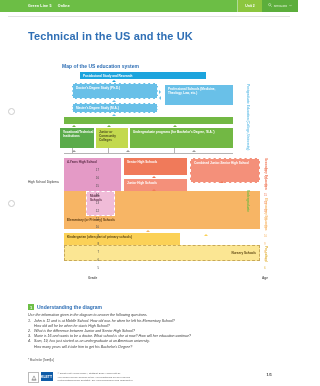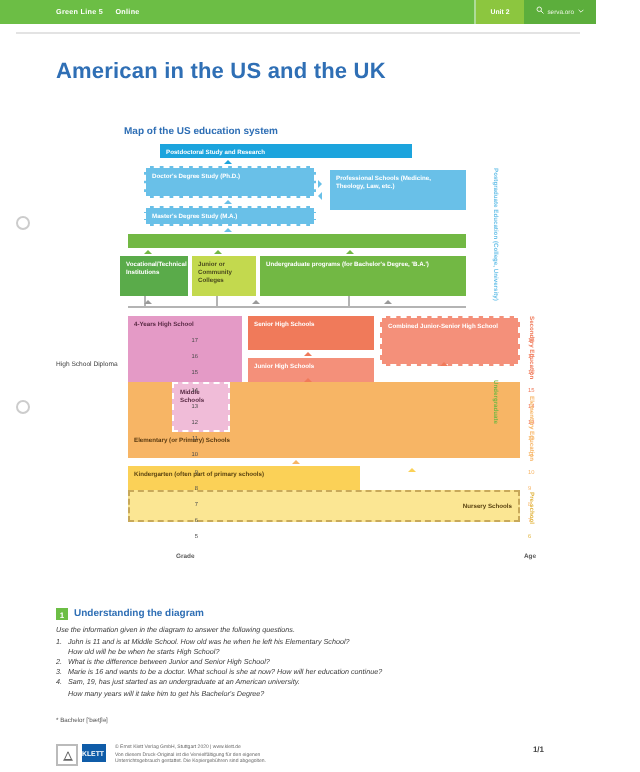--- a/index.html
+++ b/index.html
@@ -147,21 +147,21 @@
             <path d="M1 3 L5 7 L9 3" fill="none" stroke="#eaf6e2" stroke-width="1.6"></path>
           </svg>
       </span>
     </div>
   </div>
 </div>
 
 <div class="sheet">
   <div class="thinrule"></div>
 
-  <h1 class="page-title">American in the US and the UK</h1>
+  <h1 class="page-title">Technical in the US and the UK</h1>
 
   <div class="map-title">Map of the US education system</div>
 
   <div class="circle-mark" style="left:8px;top:96px;"></div>
   <div class="circle-mark" style="left:8px;top:188px;"></div>
 
   <div class="diagram">
 
     <div class="box b-cyan" style="left:52px;top:2px;width:126px;height:7px;">Postdoctoral Study and Research</div>
     <div class="arrow a-cyan" style="left:84px;top:9.5px;"></div>

